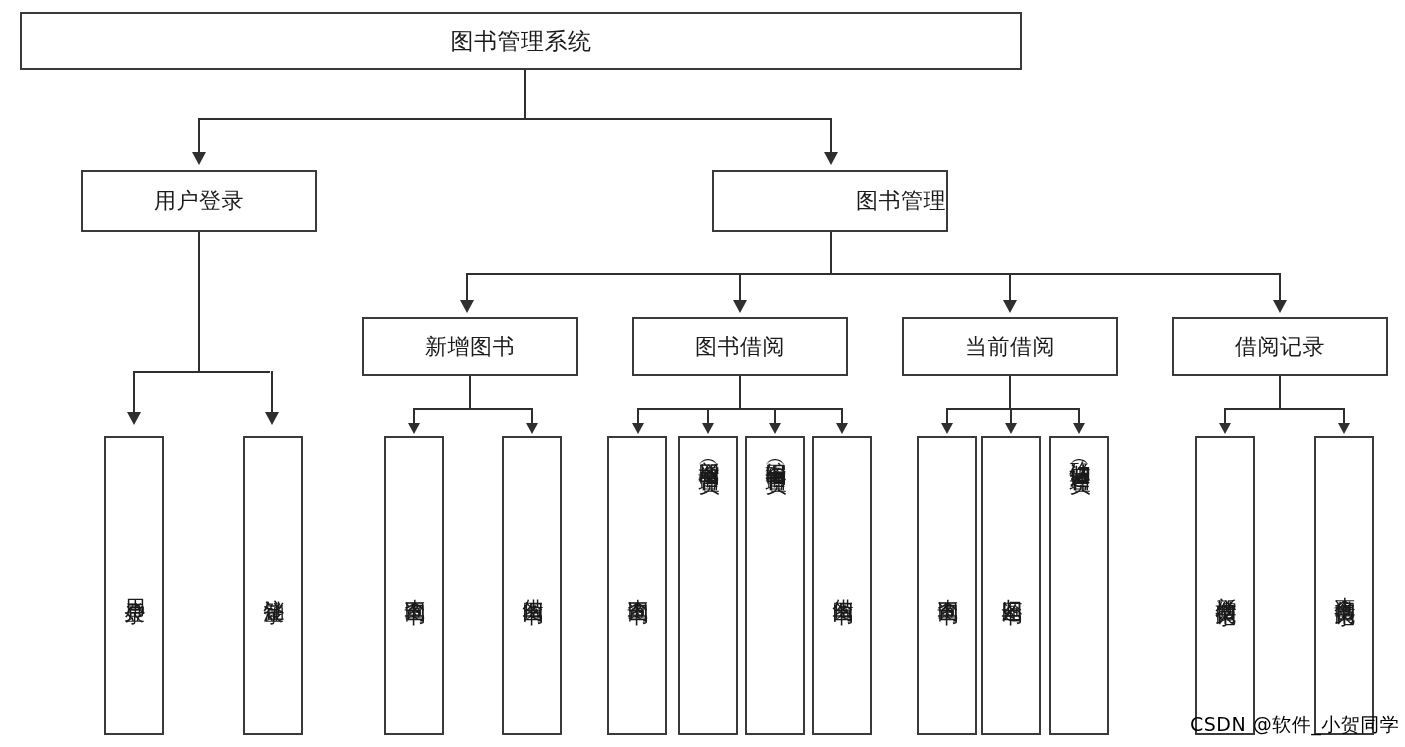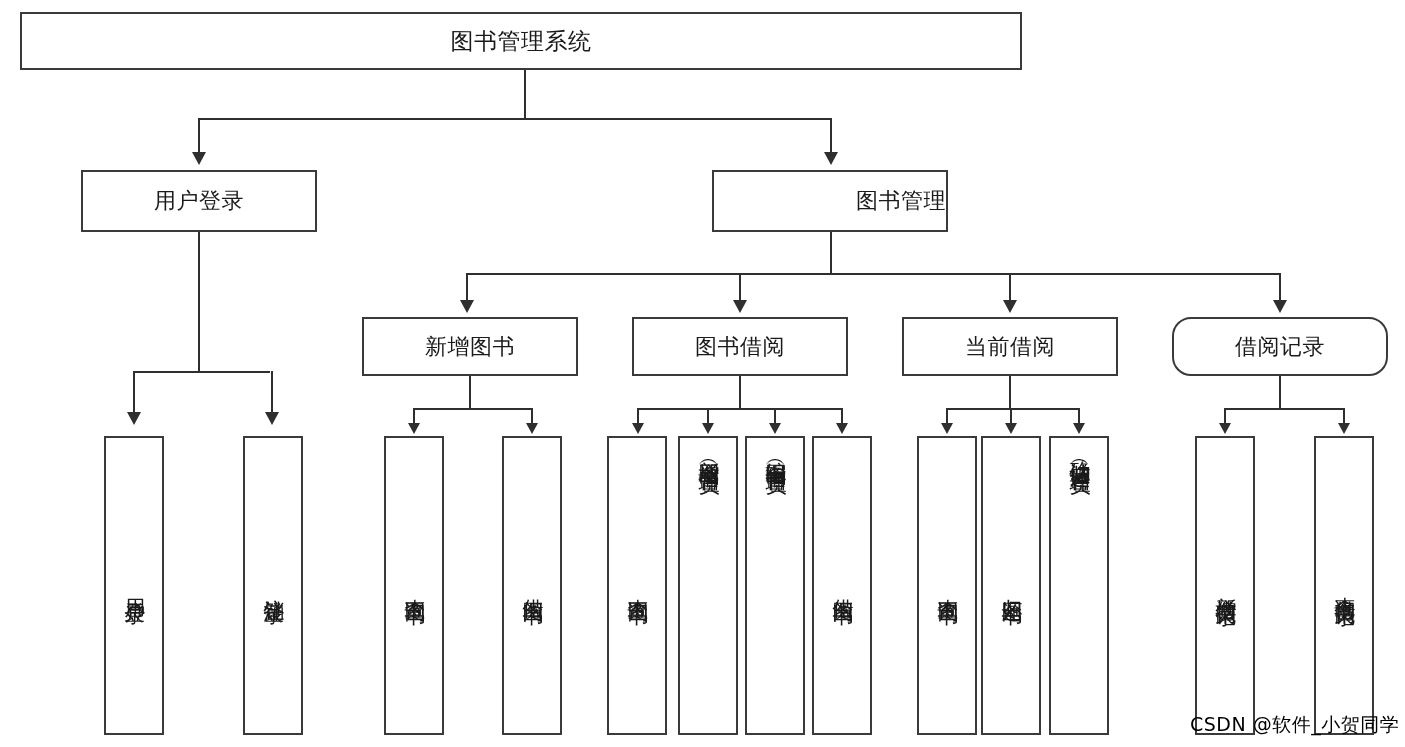--- a/index.html
+++ b/index.html
@@ -126,21 +126,21 @@
 
   <div class="node h" style="left:362px;top:317px;width:216px;height:59px;">
     <span>新增图书</span>
   </div>
   <div class="node h" style="left:902px;top:317px;width:216px;height:59px;">
     <span>当前借阅</span>
   </div>
   <div class="node h" style="left:632px;top:317px;width:216px;height:59px;">
     <span>图书借阅</span>
   </div>
-  <div class="node h" style="left:1172px;top:317px;width:216px;height:59px;border-radius:19px;">
+  <div class="node h" style="left:1172px;top:317px;width:216px;height:59px;">
     <span>借阅记录</span>
   </div>
 
   <div class="ln vln" style="left:469px;top:376px;height:33px;"></div>
   <div class="ln hln" style="left:413px;top:408px;width:119px;"></div>
   <div class="ln vln" style="left:413px;top:408px;height:16px;"></div>
   <div class="arrow small" style="left:408px;top:423px;"></div>
   <div class="ln vln" style="left:531px;top:408px;height:16px;"></div>
   <div class="arrow small" style="left:526px;top:423px;"></div>
 

